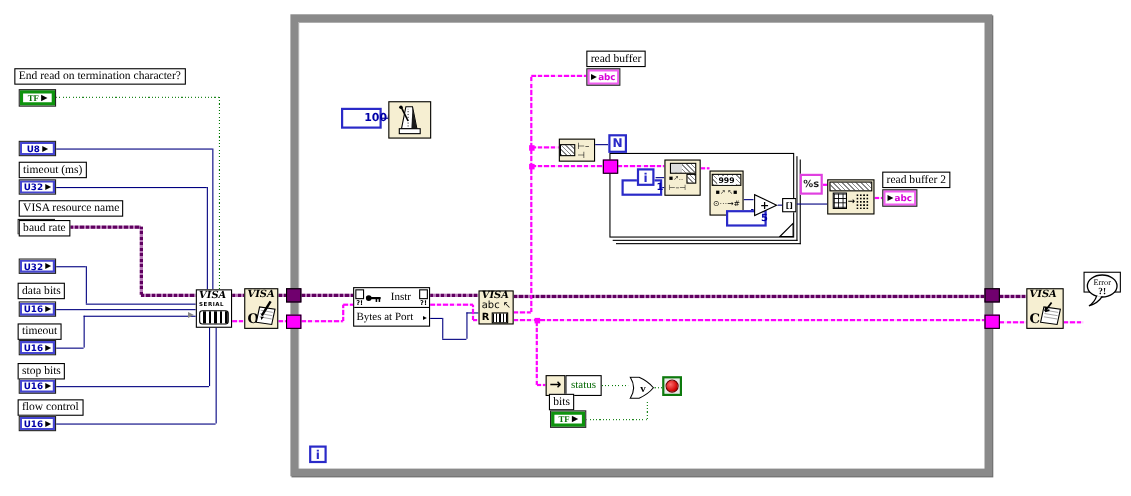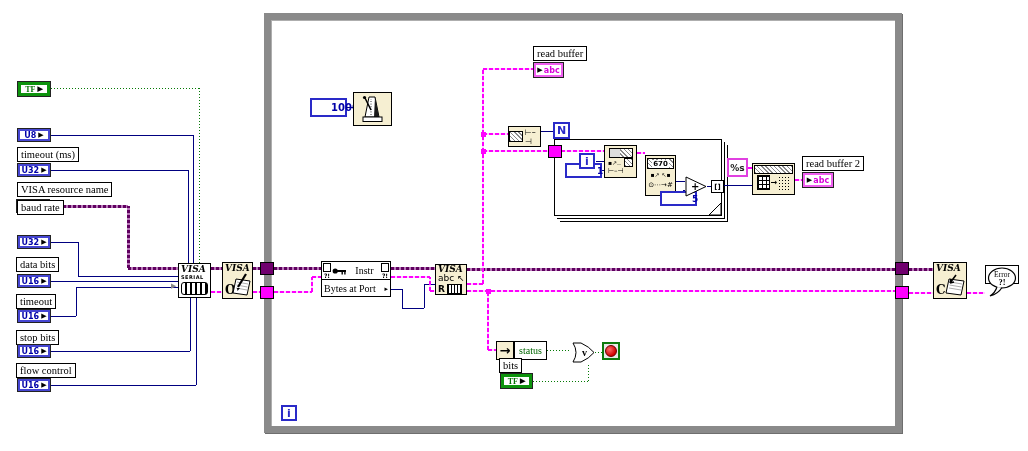--- a/index.html
+++ b/index.html
@@ -62,20 +62,21 @@
     <span>i</span>
   </div>
 
   <div class="fshadow" style="left:560px;top:145px;width:168px;height:77px;"></div>
   <div class="fshadow" style="left:557px;top:142px;width:168px;height:77px;"></div>
   <div class="forrect" style="left:554px;top:139px;width:168px;height:77px;"></div>
   <svg style="position:absolute;left:708px;top:202px;z-index:4;" width="14" height="14">
     <polygon points="1,13 13,1 13,13" fill="#fff" stroke="#000" stroke-width="1"></polygon>
   </svg>
 
+  <div class="lbl" style="left:13px;top:62px;">End read on termination character?</div>
   <div class="term bool" style="left:17px;top:81px;">
     <span class="ttxt">TF</span>
     <span class="tarrow">▶</span>
   </div>
 
   <div class="term num" style="left:17px;top:128px;">
     <span class="ttxt">U8</span>
     <span class="tarrow">▶</span>
   </div>
 
@@ -214,21 +215,21 @@
     </div>
     <div class="iconrow" style="justify-content:flex-start;padding-left:2px;">
       <span class="mini">▪↗‥</span>
       <span class="chk" style="width:7px;height:7px;display:block;margin-left:2px;"></span>
     </div>
     <div class="mini" style="text-align:left;padding-left:2px;font-size:7px;">⊢–⊣</div>
   </div>
 
   <div class="tan" style="left:645px;top:155px;width:31px;height:41px;padding:2px 1px;">
     <div class="chk" style="width:25px;height:9px;margin:0 auto;display:flex;align-items:center;justify-content:center;">
-      <span style="font:bold 7px 'DejaVu Sans',sans-serif;background:#fff;padding:0 1px;">670</span>
+      <span style="font:bold 7px 'DejaVu Sans',sans-serif;background:#fff;padding:0 1px;">999</span>
     </div>
     <div class="mini" style="text-align:center;margin-top:2px;">▪↗ ↖▪</div>
     <div class="mini" style="text-align:center;margin-top:3px;font-size:7px;">⊙⋯→#</div>
   </div>
 
   <div class="cnst" style="left:660px;top:191px;width:13px;height:15px;font-size:9px;">
     <span>5</span>
   </div>
 
   <svg style="position:absolute;left:685px;top:176px;z-index:6;" width="23" height="21">
@@ -288,21 +289,21 @@
   <div class="tan" style="left:933px;top:262px;width:34px;height:37px;">
     <div class="visa-title" style="margin:1px 0 0 2px;">VISA</div>
     <div style="position:absolute;left:2px;bottom:1px;font:bold 12px 'DejaVu Serif',serif;">C</div>
     <svg width="24" height="24" style="position:absolute;right:0;bottom:1px;">
       <polygon points="4,20 19,22 22,8 7,6" fill="#fff" stroke="#000" stroke-width="1"></polygon>
       <path d="M8,9 L20,11 M7.5,12 L19.5,14 M7,15 L19,17" stroke="#999" stroke-width="0.8" fill="none"></path>
       <path d="M14,2 L8,10 M8,10 l4,-1 M8,10 l1,-4" stroke="#000" stroke-width="1.6" fill="none"></path>
     </svg>
   </div>
 
-  <div class="whitebox" style="left:985px;top:265px;width:34px;height:19px;">
+  <div class="whitebox" style="left:985px;top:247px;width:34px;height:19px;">
     <svg width="32" height="32">
       <ellipse cx="16" cy="12" rx="13.5" ry="10" fill="#fff" stroke="#000" stroke-width="1.2"></ellipse>
       <path d="M11,21 Q9,27 4,30 Q12,28 16,21.5" fill="#fff" stroke="#000" stroke-width="1.2"></path>
       <text x="16" y="11" text-anchor="middle" font-family="Liberation Serif, serif" font-size="7.5" fill="#000">Error</text>
       <text x="16" y="19" text-anchor="middle" font-family="Liberation Serif, serif" font-size="8.5" font-weight="bold" fill="#000">?!</text>
     </svg>
   </div>
 
 <div class="wire wg h" style="left: 51px; top: 88px; width: 148px; height: 1px;"></div>
     <div class="wire wg v" style="left: 199px; top: 88px; width: 1px; height: 175px;"></div>

